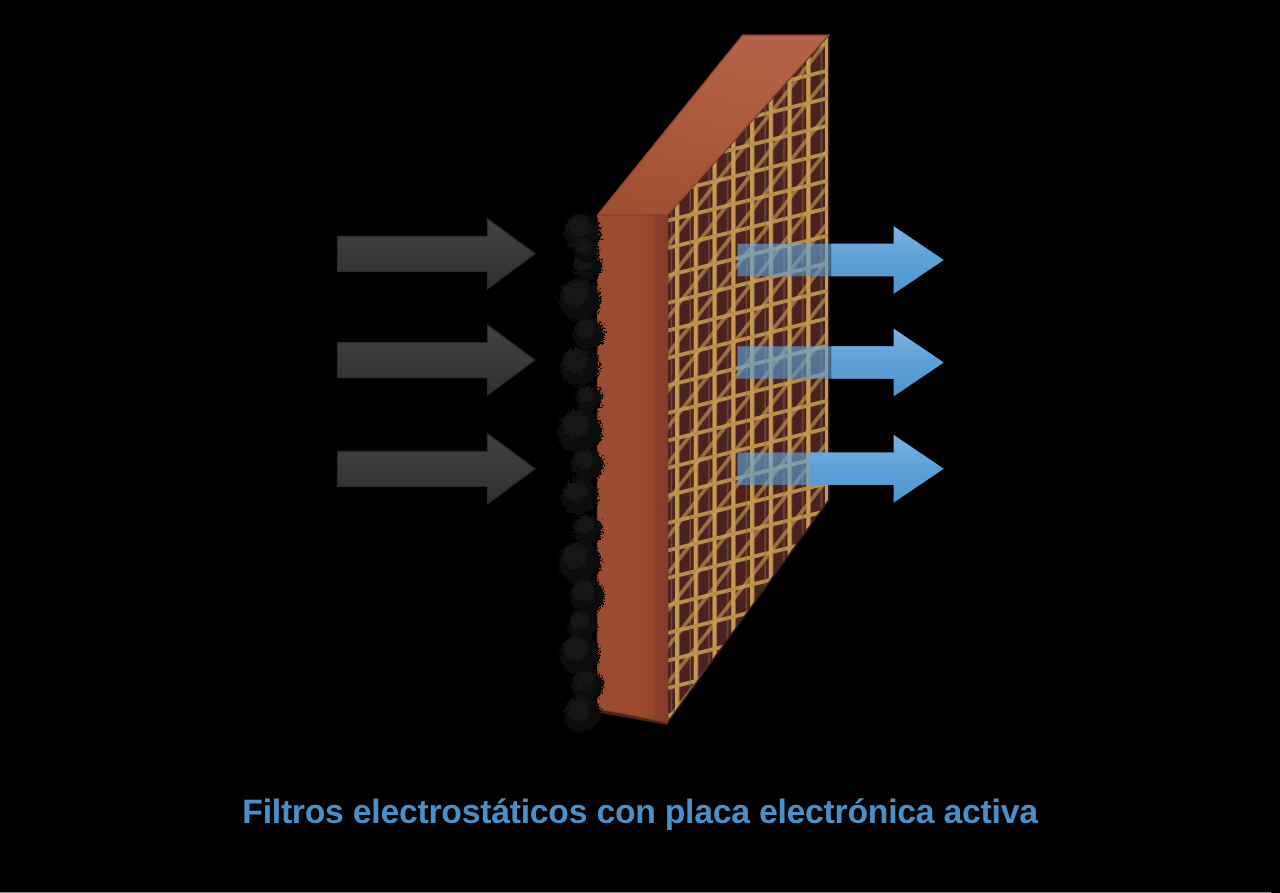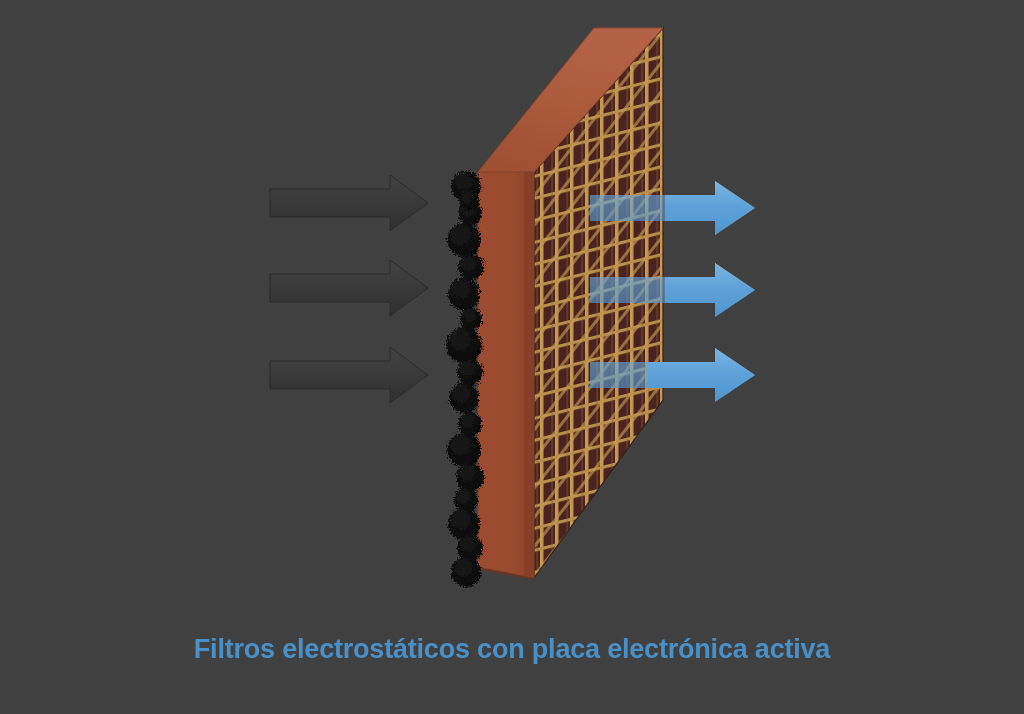--- a/index.html
+++ b/index.html
@@ -11,21 +11,21 @@
   body {
     width: 1024px;
     height: 714px;
     overflow: hidden;
     font-family: "Liberation Sans", sans-serif;
   }
   #stage {
     position: relative;
     width: 1024px;
     height: 714px;
-    background: #404040;
+    background: #000000;
   }
   #diagram-svg {
     position: absolute;
     left: 0;
     top: 0;
     width: 1024px;
     height: 714px;
     display: block;
   }
   #caption {

